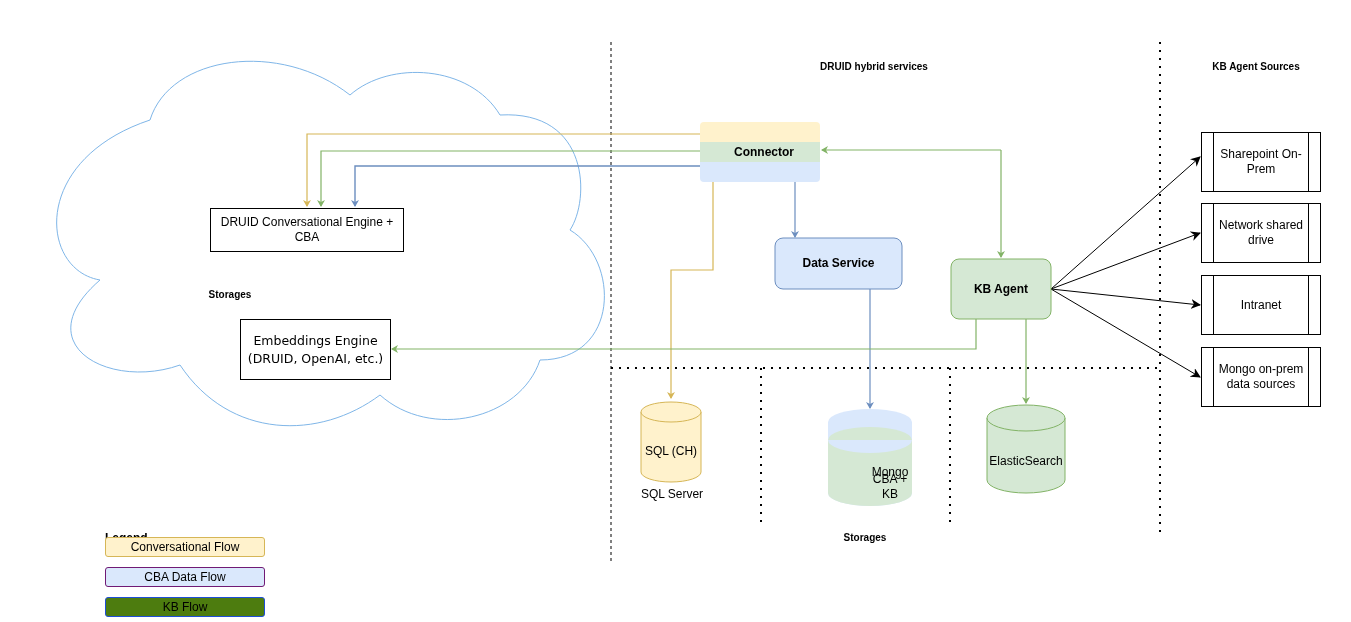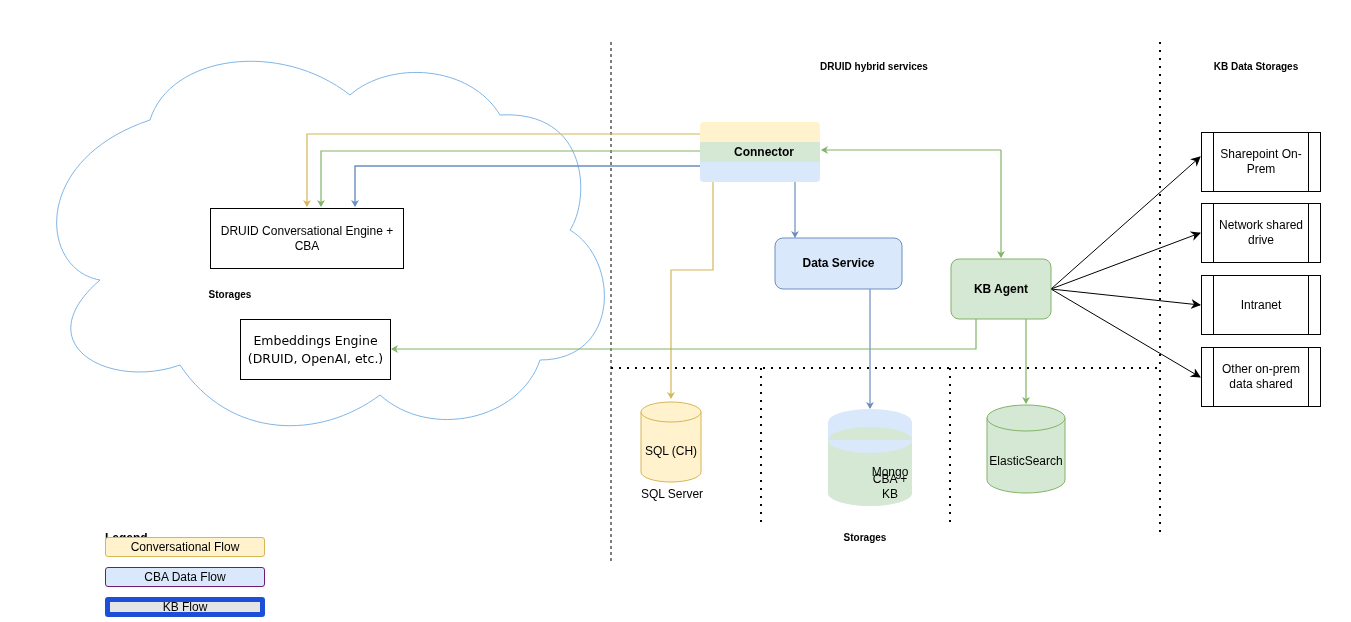--- a/index.html
+++ b/index.html
@@ -95,25 +95,25 @@
     <path d="M828,440 A42,13 0 0 1 912,440" fill="#d5e8d4"></path>
   </g>
 
   <g>
     <path d="M987,418 L987,480 A39,13 0 0 0 1065,480 L1065,418" fill="#d5e8d4" stroke="#82b366" stroke-width="1"></path>
     <ellipse cx="1026" cy="418" rx="39" ry="13" fill="#d5e8d4" stroke="#82b366" stroke-width="1"></ellipse>
   </g>
 </svg>
 
 <div class="lbl heading" style="left:760px;top:56px;width:228px;height:20px;">DRUID hybrid services</div>
-<div class="lbl heading" style="left:1180px;top:56px;width:152px;height:20px;">KB Data Storages</div>
+<div class="lbl heading" style="left:1180px;top:56px;width:152px;height:20px;">KB Agent Sources</div>
 <div class="lbl heading" style="left:190px;top:284px;width:80px;height:20px;">Storages</div>
 <div class="lbl heading" style="left:820px;top:527px;width:90px;height:20px;">Storages</div>
 
-<div class="lbl box" style="left:210px;top:208px;width:194px;height:61px;padding:0 6px;">DRUID Conversational Engine + CBA</div>
+<div class="lbl box" style="left:210px;top:208px;width:194px;height:44px;padding:0 6px;">DRUID Conversational Engine + CBA</div>
 <div class="lbl box emb" style="left:240px;top:319px;width:151px;height:61px;padding:0 4px;">Embeddings Engine (DRUID, OpenAI, etc.)</div>
 
 <div class="lbl bold" style="left:700px;top:142px;width:128px;height:20px;">Connector</div>
 <div class="lbl bold" style="left:775px;top:238px;width:127px;height:51px;">Data Service</div>
 <div class="lbl bold" style="left:951px;top:259px;width:100px;height:60px;">KB Agent</div>
 
 <div class="lbl" style="left:641px;top:442px;width:60px;height:18px;text-align:right;">SQL (CH)</div>
 <div class="lbl" style="left:626px;top:485px;width:92px;height:18px;">SQL Server</div>
 <div style="position:absolute;left:828px;top:464px;width:84px;height:32px;">
   <div class="lbl" style="left:8px;top:0;width:108px;height:16px;">Mongo</div>
@@ -124,19 +124,19 @@
 <div class="ds-box" style="top:132px;">
     <span>Sharepoint On-Prem</span>
   </div>
 <div class="ds-box" style="top:203px;">
     <span>Network shared drive</span>
   </div>
 <div class="ds-box" style="top:275px;">
     <span>Intranet</span>
   </div>
 <div class="ds-box" style="top:347px;">
-    <span>Other on-prem data shared</span>
+    <span>Mongo on-prem data sources</span>
   </div>
 
 <div class="lbl bold" style="left:105px;top:530px;width:50px;height:16px;justify-content:flex-start;">Legend</div>
 <div class="legend-item" style="top:537px;background:#fff2cc;border:1px solid #d6b656;">Conversational Flow</div>
 <div class="legend-item" style="top:567px;background:#dae8fc;border:1px solid #701a75;">CBA Data Flow</div>
-<div class="legend-item" style="top:597px;background:#e5e5e5;border:5px solid #1d4ed8;">KB Flow</div>
+<div class="legend-item" style="top:597px;background:#4d7c0f;border:1px solid #1d4ed8;">KB Flow</div>
 
 </body></html>

